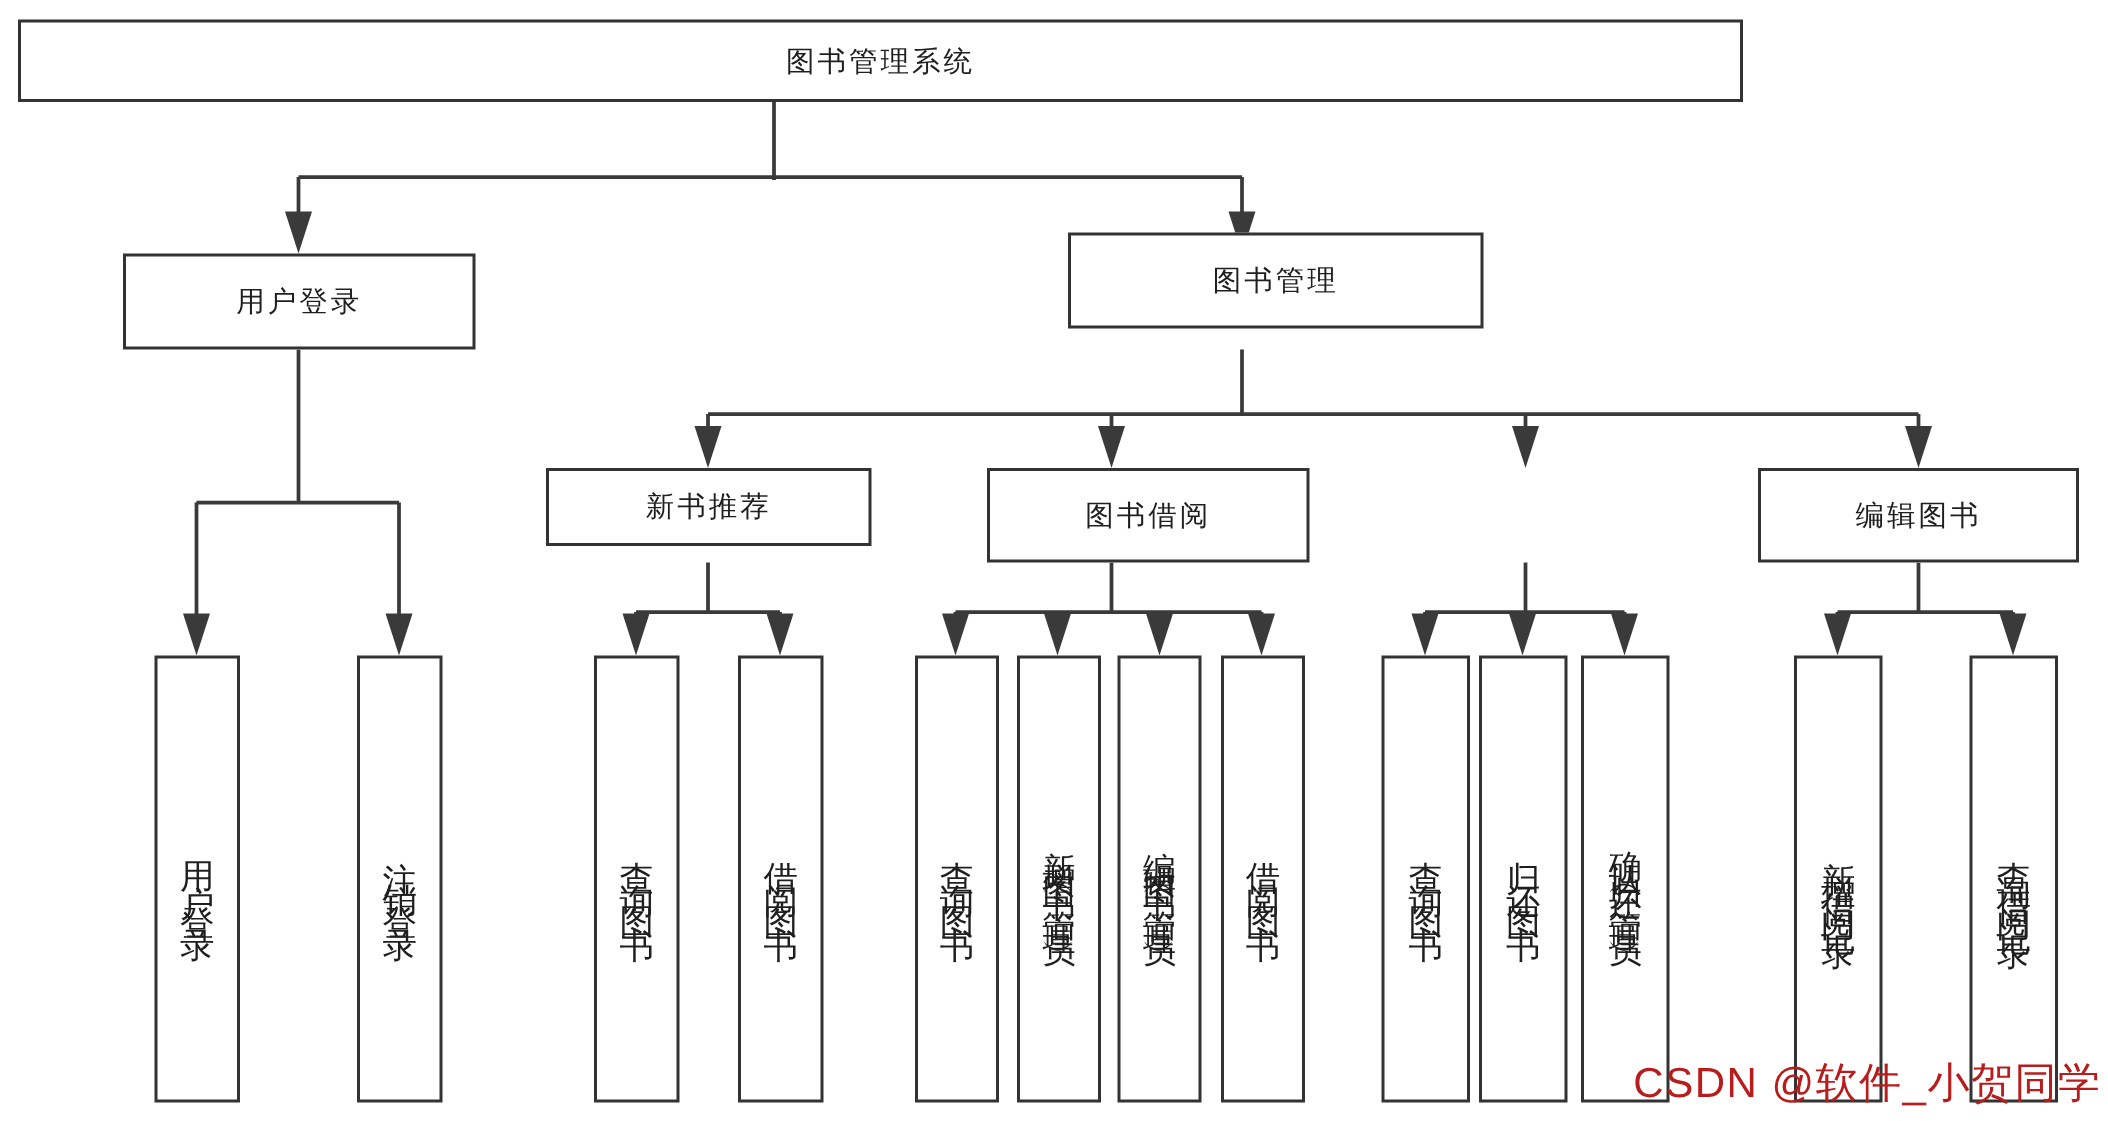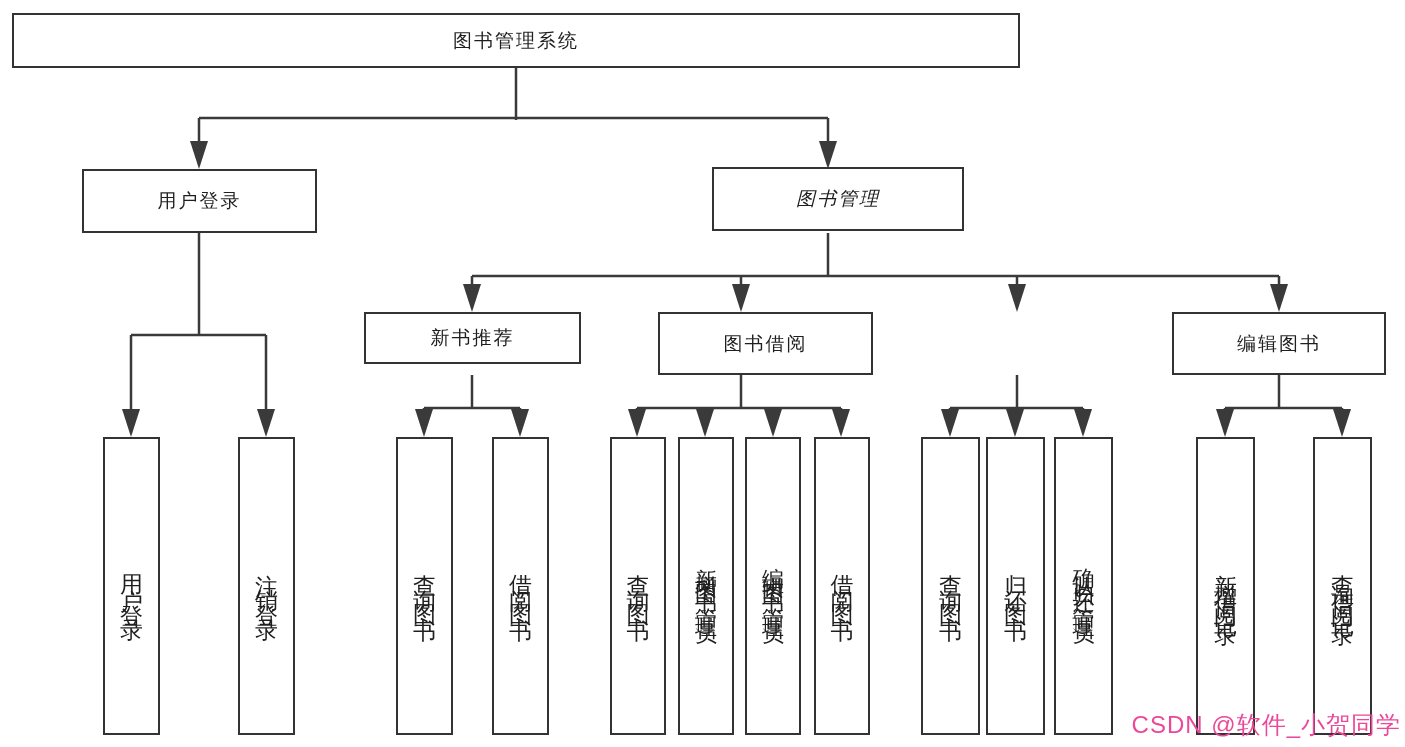--- a/index.html
+++ b/index.html
@@ -26,22 +26,22 @@
     text-orientation:mixed;
     line-height:1;
     white-space:nowrap;
   }
   .t4 span{font-size:23px;letter-spacing:15px;}
   .t6 span{font-size:23px;letter-spacing:10px;}
   .t9 span{font-size:22px;letter-spacing:8px;}
   .watermark{
     position:absolute;
     right:4px;bottom:6px;
-    font-size:24px;
-    color:#ec4899;
+    font-size:28px;
+    color:#b91c1c;
     letter-spacing:1px;
     z-index:5;
     white-space:nowrap;
   }
 </style>
 </head>
 <body>
 
 <div id="canvas">
 
@@ -71,24 +71,24 @@
       <polygon points="764,409 782,409 773,437"></polygon>
       <polygon points="832,409 850,409 841,437"></polygon>
       <polygon points="941,409 959,409 950,437"></polygon>
       <polygon points="1006,409 1024,409 1015,437"></polygon>
       <polygon points="1074,409 1092,409 1083,437"></polygon>
       <polygon points="1216,409 1234,409 1225,437"></polygon>
       <polygon points="1333,409 1351,409 1342,437"></polygon>
     </g>
   </svg>
 
-  <div class="node hnode" style="left:12px;top:13px;width:1008px;height:55px;">图书管理系统</div>
+  <div class="node hnode" style="left:12px;top:13px;width:1150px;height:55px;">图书管理系统</div>
 
   <div class="node hnode" style="left:82px;top:169px;width:235px;height:64px;">用户登录</div>
-  <div class="node hnode" style="left:712px;top:167px;width:252px;height:64px;font-style:italic;">图书管理</div>
+  <div class="node hnode" style="left:712px;top:155px;width:277px;height:64px;">图书管理</div>
 
   <div class="node hnode" style="left:364px;top:312px;width:217px;height:52px;">新书推荐</div>
   <div class="node hnode" style="left:634px;top:312px;width:215px;height:63px;margin-left:24px;">图书借阅</div>
   <div class="node hnode" style="left:1172px;top:312px;width:214px;height:63px;">编辑图书</div>
 
   <div class="node vnode t4" style="left:103px;top:437px;width:57px;height:298px;">
     <span>用户登录</span>
   </div>
   <div class="node vnode t4" style="left:238px;top:437px;width:57px;height:298px;">
     <span>注销登录</span>

